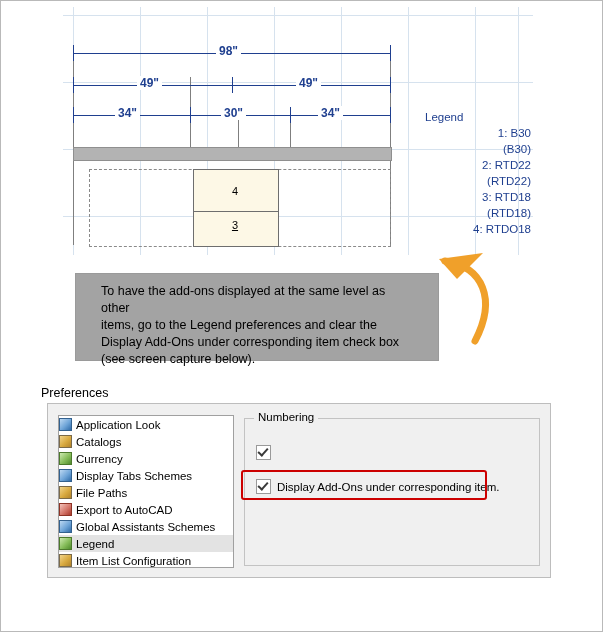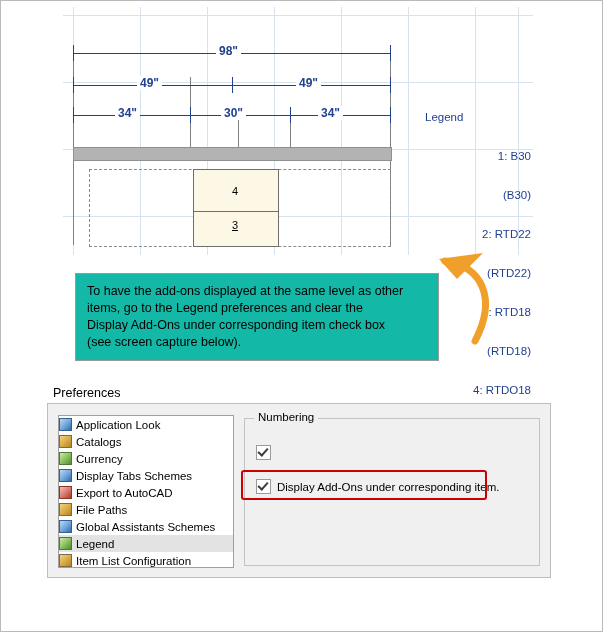--- a/index.html
+++ b/index.html
@@ -92,52 +92,51 @@
     color: #1f3f8f;
     line-height: 16px;
   }
   #legend .legend-title {
     text-align: left;
     padding-left: 4px;
   }
   #legend .legend-row {
     text-align: right;
     white-space: nowrap;
-    margin-top: 23px;
   }
 
   
   #callout {
     position: absolute;
     left: 74px;
     top: 272px;
     width: 364px;
     height: 88px;
-    background: #14b8a6;
+    background: #a3a3a3;
     border: 1px solid #9a9a9a;
     box-sizing: border-box;
-    padding: 9px 11px;
+    padding: 9px 25px;
     font-size: 12.5px;
     color: #000000;
     line-height: 17px;
   }
   #callout b { font-weight: normal; }
 
   #arrow {
     position: absolute;
     left: 430px;
     top: 248px;
     width: 75px;
     height: 110px;
   }
 
   
   #prefs-label {
     position: absolute;
-    left: 52px;
+    left: 40px;
     top: 385px;
     font-size: 12.5px;
     color: #000000;
   }
   #prefs {
     position: absolute;
     left: 46px;
     top: 402px;
     width: 504px;
     height: 175px;
@@ -347,26 +346,26 @@
       </div>
       <div class="pref-item">
         <span class="pref-ico green"></span>
         <span>Currency</span>
       </div>
       <div class="pref-item">
         <span class="pref-ico blue"></span>
         <span>Display Tabs Schemes</span>
       </div>
       <div class="pref-item">
+        <span class="pref-ico"></span>
+        <span>File Paths</span>
+      </div>
+      <div class="pref-item">
         <span class="pref-ico red"></span>
         <span>Export to AutoCAD</span>
-      </div>
-      <div class="pref-item">
-        <span class="pref-ico"></span>
-        <span>File Paths</span>
       </div>
       <div class="pref-item">
         <span class="pref-ico blue"></span>
         <span>Global Assistants Schemes</span>
       </div>
       <div class="pref-item selected">
         <span class="pref-ico green"></span>
         <span>Legend</span>
       </div>
       <div class="pref-item">

